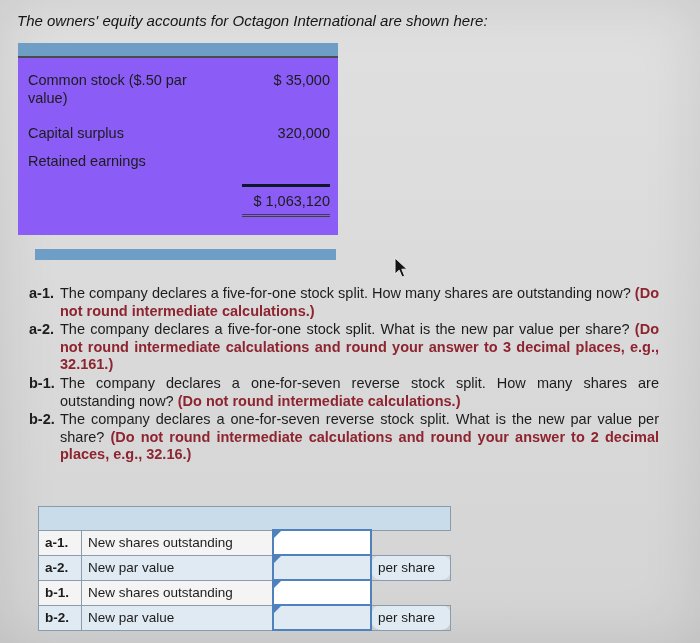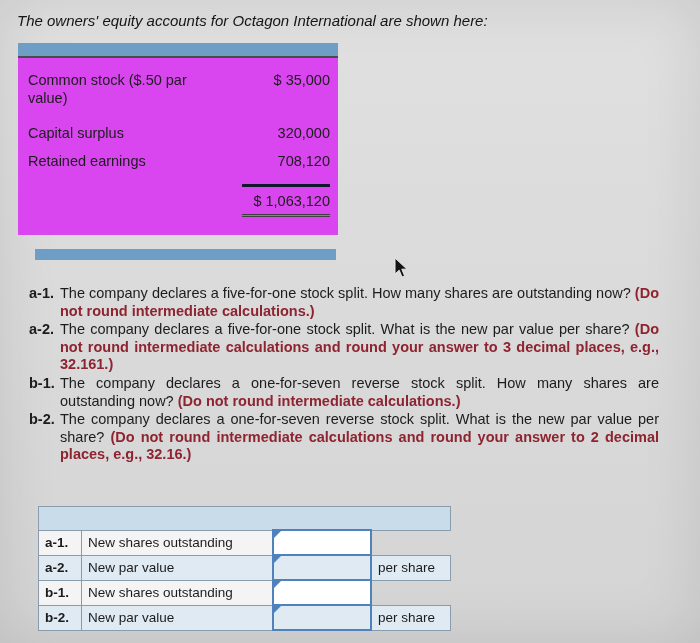--- a/index.html
+++ b/index.html
@@ -9,21 +9,21 @@
     box-shadow: inset 0 0 60px rgba(0,0,0,0.10);
     font-family:"Liberation Sans", sans-serif;
     color:#1c1c1c;
   }
 
   .intro { position:absolute; left:17px; top:12px; font-size:15px; color:#151515;font-style:italic; }
 
   
   .equity { position:absolute; left:18px; top:43px; width:320px; }
   .topbar { height:13px; background:#6e9dc5; border-bottom:2px solid #4a4a4a; }
-  .ebody  { background:#d946ef; padding:13px 8px 18px 10px; }
+  .ebody  { background:#8b5cf6; padding:13px 8px 18px 10px; }
   .erow   { display:flex; align-items:flex-start; font-size:14.5px; }
   .elabel { width:176px; flex:none; padding-right:4px; line-height:18px; }
   .eval   { flex:1; text-align:right; line-height:18px; }
   .r1 { margin-top:17px; } .r2 { margin-top:10px;gap:34px; } .rt { margin-top:14px; }
   .rt .elabel { padding-left:16px; width:160px; }
   .total-val { display:inline-block; border-top:3px solid #0f172a; border-bottom:3px double #3f3f3f;
                padding:5px 0 4px; min-width:88px; text-align:right; }
   .bottombar { position:absolute; left:35px; top:249px; width:301px; height:11px; background:#6e9dc5; }
 
   
@@ -35,21 +35,21 @@
 
   
   .atable { position:absolute; left:38px; top:506px; border-collapse:collapse; }
   .atable td { font-size:13.5px; color:#1c1c1c; }
   .ahead td { height:20px; background:#c9dcea; border:1px solid #8a9cab; }
   .arow td  { height:23px; border:1px solid #8a9cab; padding:0 6px; background:#f4f4f4; }
   .arow.alt td { background:#dfeaf3; }
   td.lab  { width:30px; font-weight:bold; }
   td.desc { width:178px;margin-top:10px; }
   td.inp  { width:96px; padding:0; background:#ffffff; border:2px solid #4f81bd; position:relative; }
-  td.suf  { width:66px; background:#f6f6f6; }
+  td.suf  { width:66px; background:#f6f6f6;border-radius:10px; }
   td.suf.empty { background:transparent; border:none; }
   .tri { position:absolute; left:0; top:0; width:0; height:0;
          border-top:7px solid #4f81bd; border-right:7px solid transparent; }
   .ainput { width:100%; height:100%; border:none; background:transparent; outline:none;
             box-sizing:border-box; padding:0 4px; font:inherit; }
 
   
   .cursor { position:absolute; left:394px; top:257px; }
 </style>
 </head>
@@ -63,21 +63,20 @@
     <div class="erow r0">
       <div class="elabel">Common stock ($.50 par value)</div>
       <div class="eval">$ 35,000</div>
     </div>
     <div class="erow r1">
       <div class="elabel">Capital surplus</div>
       <div class="eval">320,000</div>
     </div>
     <div class="erow r2">
       <div class="elabel">Retained earnings</div>
-      <div class="eval">708,120</div>
     </div>
     <div class="erow rt">
       <div class="eval"><span class="total-val">$ 1,063,120</span></div>
     </div>
   </div>
 </div>
 <div class="bottombar"></div>
 
 <div class="questions">
   <div class="q">

